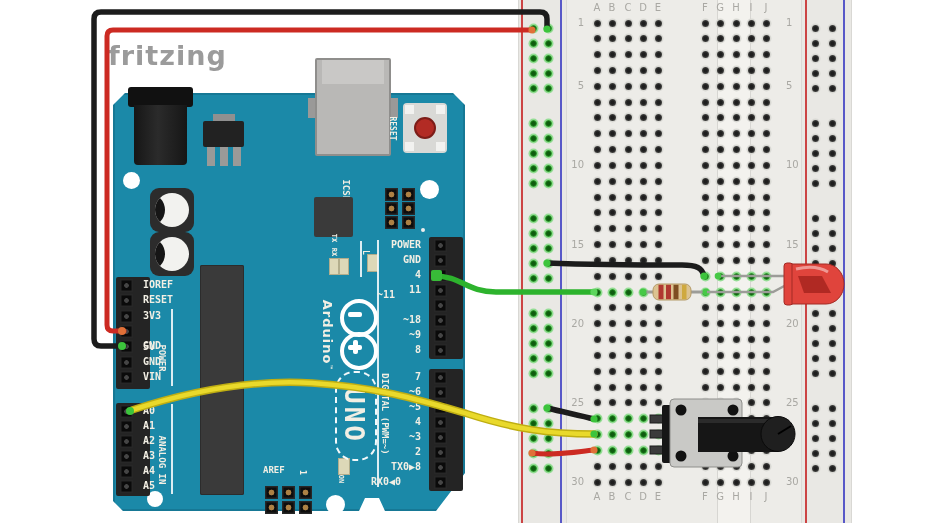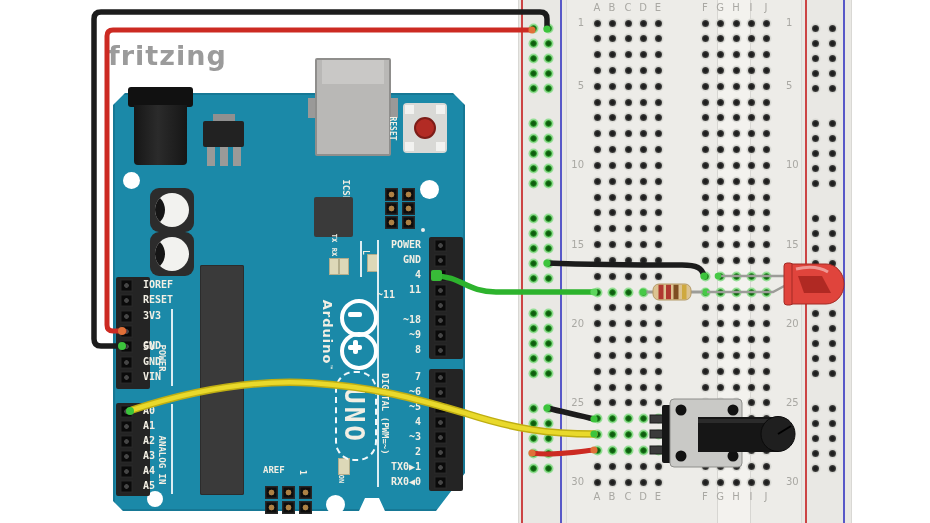--- a/index.html
+++ b/index.html
@@ -600,23 +600,23 @@
       <div class="blabel" style="position: absolute; left: 238px; top: 294px; width: 70px; text-align: right;">~6</div>
       <div class="pin" style="position: absolute; left: 321px; top: 307.5px;"></div>
       <div class="blabel" style="position: absolute; left: 238px; top: 309px; width: 70px; text-align: right;">~5</div>
       <div class="pin" style="position: absolute; left: 321px; top: 322.5px;"></div>
       <div class="blabel" style="position: absolute; left: 238px; top: 324px; width: 70px; text-align: right;">4</div>
       <div class="pin" style="position: absolute; left: 321px; top: 337.5px;"></div>
       <div class="blabel" style="position: absolute; left: 238px; top: 339px; width: 70px; text-align: right;">~3</div>
       <div class="pin" style="position: absolute; left: 321px; top: 352.5px;"></div>
       <div class="blabel" style="position: absolute; left: 238px; top: 354px; width: 70px; text-align: right;">2</div>
       <div class="pin" style="position: absolute; left: 321px; top: 367.5px;"></div>
-      <div class="blabel" style="position: absolute; left: 238px; top: 369px; width: 70px; text-align: right;">TX0▶1</div>
+      <div class="blabel" style="position: absolute; left: 238px; top: 369px; width: 70px; text-align: right;">TX0▶8</div>
       <div class="pin" style="position: absolute; left: 321px; top: 382.5px;"></div>
-      <div class="blabel" style="position: absolute; left: 238px; top: 384px; width: 70px; text-align: right;">RX0◀0</div>
+      <div class="blabel" style="position: absolute; left: 238px; top: 384px; width: 70px; text-align: center;">RX0◀0</div>
       <div class="pinstrip" style="position: absolute; left: 3px; top: 184px; width: 34px; height: 112px;"></div>
       <div class="pinstrip" style="position: absolute; left: 3px; top: 310px; width: 34px; height: 93px;"></div>
       <div class="pin" style="position: absolute; left: 7px; top: 185.5px;"></div>
       <div class="blabel" style="position: absolute; left: 30px; top: 187px; width: 60px; text-align: left;">IOREF</div>
       <div class="pin" style="position: absolute; left: 7px; top: 200.5px;"></div>
       <div class="blabel" style="position: absolute; left: 30px; top: 202px; width: 60px; text-align: left;">RESET</div>
       <div class="pin" style="position: absolute; left: 7px; top: 216.5px;"></div>
       <div class="blabel" style="position: absolute; left: 30px; top: 218px; width: 60px; text-align: left;">3V3</div>
       <div class="pin" style="position: absolute; left: 7px; top: 231.5px;"></div>
       <div class="blabel" style="position: absolute; left: 30px; top: 249px; width: 60px; text-align: left;">5V</div>

